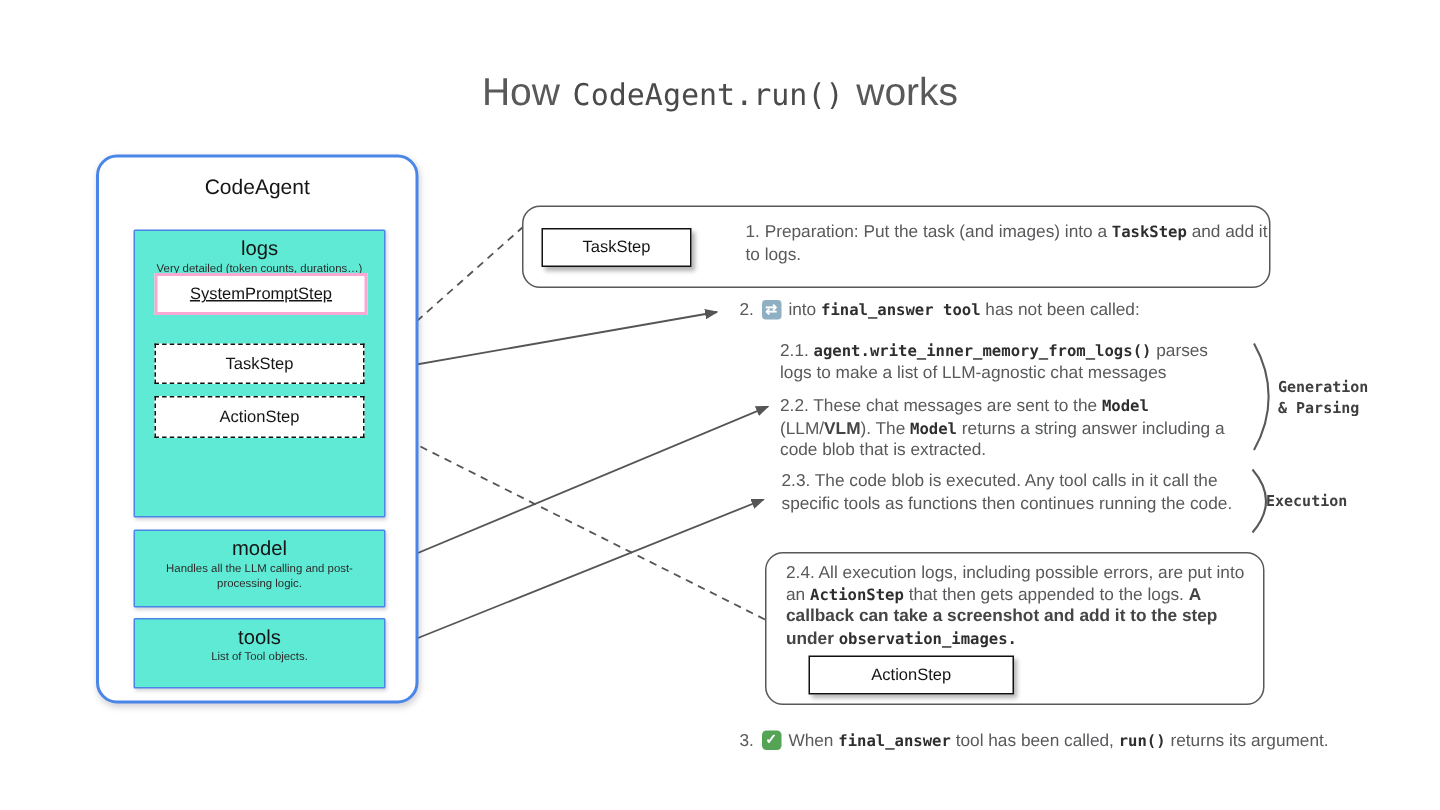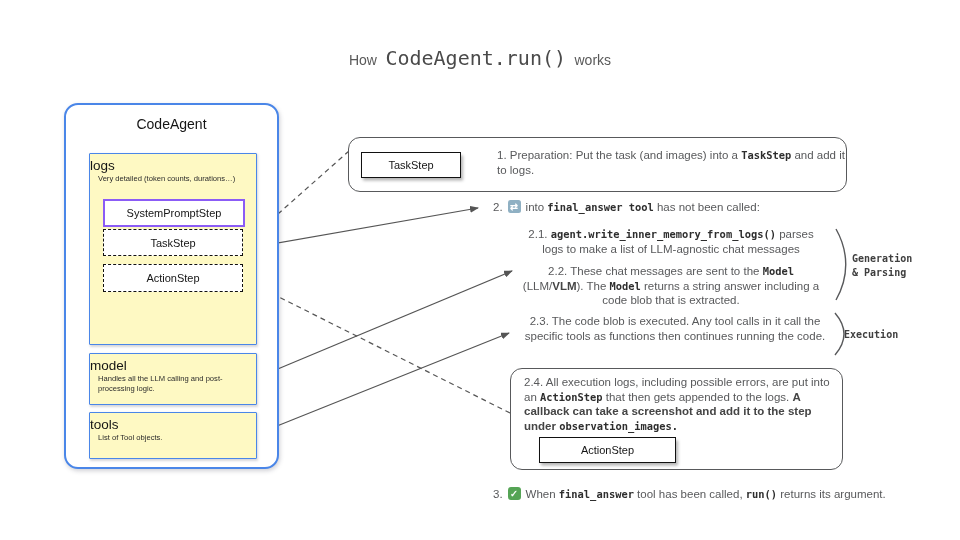--- a/index.html
+++ b/index.html
@@ -2,55 +2,55 @@
 <html><head>
 <meta charset="utf-8">
 <style>
   html,body{margin:0;padding:0;background:#fff;}
   .stage{
     position:relative;width:960px;height:540px;background:#ffffff;overflow:hidden;
     font-family:"Liberation Sans",sans-serif;color:#58595b;
   }
   
   .title{position:absolute;left:0;top:46px;width:100%;text-align:center;color:#595959;}
-  .t-sans{font-size:14px;text-align:center;}
+  .t-sans{font-size:26px;text-align:center;}
   .t-code{font-family:"DejaVu Sans Mono",monospace;font-weight:400;font-size:20px;color:#4a4a4a;margin:0 4px;}
   
   .agent-box{
     position:absolute;left:64px;top:103px;width:211px;height:362px;background:#fff;
     border:2px solid #4a86e8;border-radius:14px;box-shadow:1px 2px 4px rgba(70,70,90,.25);
   }
   .agent-title{margin-top:11px;text-align:center;font-size:14px;color:#151515;}
   .sub-box{
-    position:absolute;background:#fef9c3;border:1.6px solid #4a86e8;border-radius:1px;
-    box-shadow:1px 1.5px 2.5px rgba(70,70,90,.22);
+    position:absolute;background:#5eead4;border:1.6px solid #4a86e8;border-radius:1px;
+    box-shadow:1px 1.5px 2.5px rgba(70,70,90,.22);text-align:center;
   }
   .logs-box{left:23px;top:48px;width:166px;height:190px;}
   .model-box{left:23px;top:248px;width:166px;height:50px;}
   .tools-box{left:23px;top:307px;width:166px;height:45px;}
   .sub-title{font-size:13.5px;color:#151515;margin-top:4px;}
   .sub-sub{font-size:7.6px;color:#2b2b2b;margin-top:1px;line-height:9.5px;padding:0 8px;}
   .chip{
     position:absolute;background:#fff;display:flex;align-items:center;justify-content:center;
     font-size:11px;color:#151515;
   }
-  .chip-solid{left:13px;top:45px;width:138px;height:24px;border:2px solid #8b5cf6;}
+  .chip-solid{left:13px;top:28px;width:138px;height:24px;border:2px solid #f9a8d4;text-decoration:underline;}
   .chip-task{left:13px;top:75px;width:138px;height:25px;border:1.5px dashed #111;}
   .chip-action{left:13px;top:110px;width:138px;height:26px;border:1.5px dashed #111;}
   .chip-heavy{border:1.9px solid #111;box-shadow:2px 2.5px 3px rgba(0,0,0,.3);}
   
   .note-box{position:absolute;border:1.6px solid #58595b;border-radius:12px;background:#fff;}
   .box1{left:348px;top:137px;width:497px;height:53px;}
   .chip1{left:12px;top:14px;width:98px;height:24px;}
   .step1-text{position:absolute;left:148px;top:10px;width:352px;}
   .note-text,.note-block{font-size:11.5px;line-height:14.6px;color:#58595b;}
   .note-block{position:absolute;}
   .block21{left:520px;top:227px;width:302px;}
-  .block21 p{margin:0 0 8px 0;text-align:center;}
-  .block23{left:521px;top:314px;width:308px;text-align:center;}
+  .block21 p{margin:0 0 8px 0;}
+  .block23{left:521px;top:314px;width:308px;}
   .box24{left:510px;top:368px;width:331px;height:100px;}
   .box24 .note-text{position:absolute;left:13px;top:6px;width:306px;}
   .chip24{left:28px;top:68px;width:135px;height:24px;}
   
   .sg-code,.sg-boldcode{font-family:"DejaVu Sans Mono",monospace;font-weight:700;color:#2e2e2e;font-size:10.4px;}
   .sg-bold{font-weight:700;color:#454545;}
   
   .flow-line{position:absolute;display:flex;align-items:center;gap:5px;font-size:11.5px;white-space:nowrap;}
   .line2{left:493px;top:200px;}
   .line3{left:493px;top:487px;}

